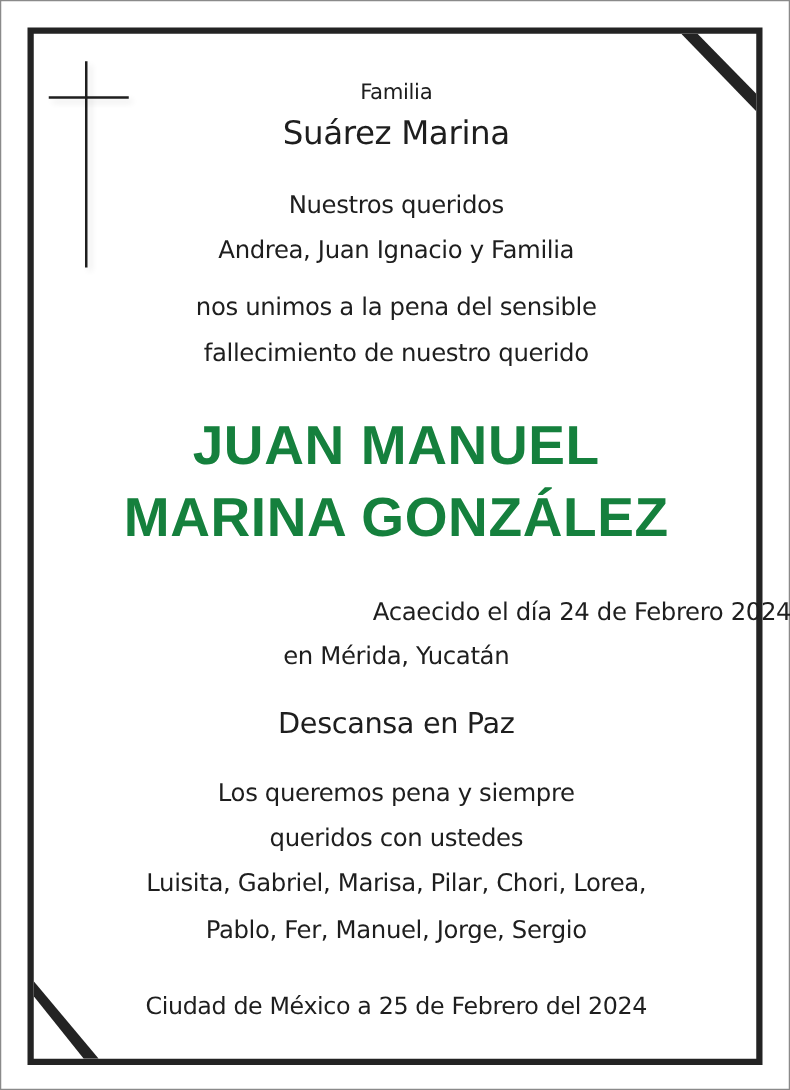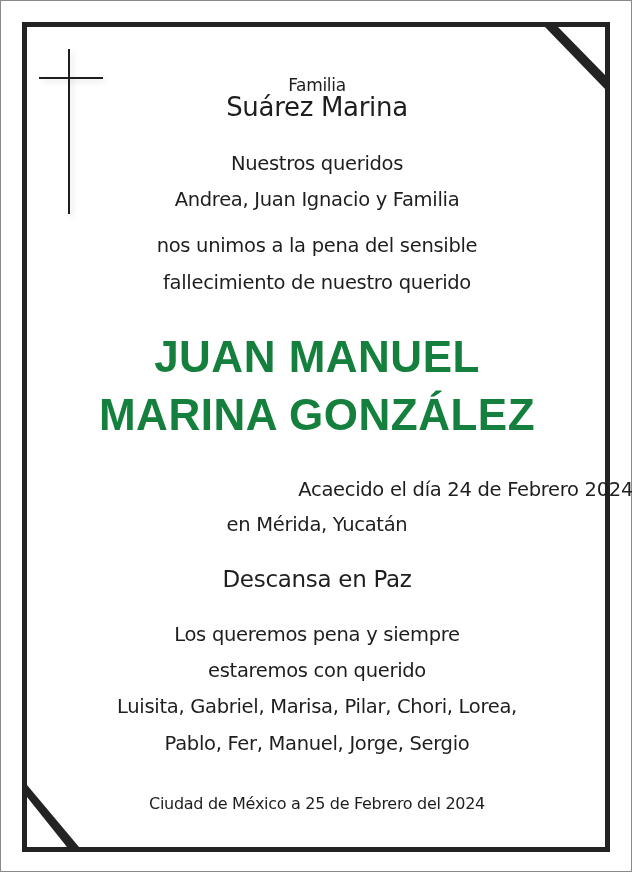--- a/index.html
+++ b/index.html
@@ -90,35 +90,35 @@
     <svg class="corner-band bl" viewBox="0 0 52 62" preserveAspectRatio="none">
       <polygon points="0,0 0,12 40,62 52,62" fill="#232323"></polygon>
     </svg>
   </div>
 
   <div class="cross">
     <div class="v"></div>
     <div class="h"></div>
   </div>
 
-  <div class="txt sm" style="top:74px;">Familia</div>
+  <div class="txt sm" style="top:63px;">Familia</div>
   <div class="txt lg" style="top:91px;">Suárez Marina</div>
 
   <div class="txt md" style="top:151px;">Nuestros queridos</div>
   <div class="txt md" style="top:187px;">Andrea, Juan Ignacio y Familia</div>
   <div class="txt md" style="top:233px;">nos unimos a la pena del sensible</div>
   <div class="txt md" style="top:270px;">fallecimiento de nuestro querido</div>
 
   <div class="txt name" style="top:331px;">JUAN MANUEL</div>
   <div class="txt name" style="top:389px;">MARINA GONZÁLEZ</div>
 
   <div class="txt md" style="top:477px;text-align:right;">Acaecido el día 24 de Febrero 2024</div>
   <div class="txt md" style="top:512px;">en Mérida, Yucatán</div>
 
   <div class="txt semi" style="top:565px;">Descansa en Paz</div>
 
   <div class="txt md" style="top:622px;">Los queremos pena y siempre</div>
-  <div class="txt md" style="top:658px;">estaremos con querido</div>
+  <div class="txt md" style="top:658px;">queridos con ustedes</div>
   <div class="txt md" style="top:694px;">Luisita, Gabriel, Marisa, Pilar, Chori, Lorea,</div>
   <div class="txt md" style="top:731px;">Pablo, Fer, Manuel, Jorge, Sergio</div>
 
-  <div class="txt sm" style="top:793px;font-size:16px;">Ciudad de México a 25 de Febrero del 2024</div>
+  <div class="txt sm" style="top:793px;font-size:19px;">Ciudad de México a 25 de Febrero del 2024</div>
 </div>
 
 </body></html>

